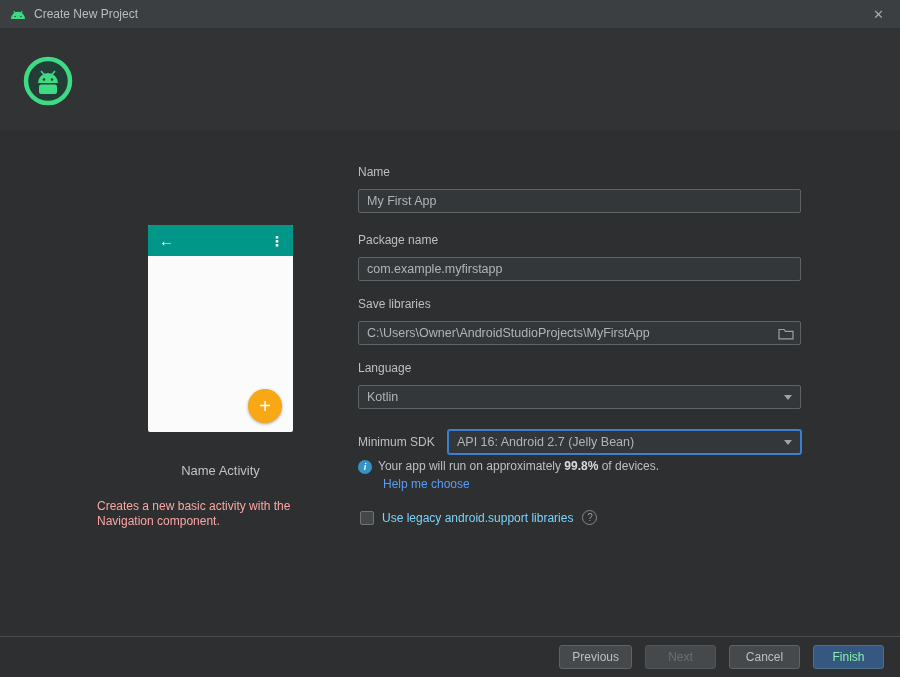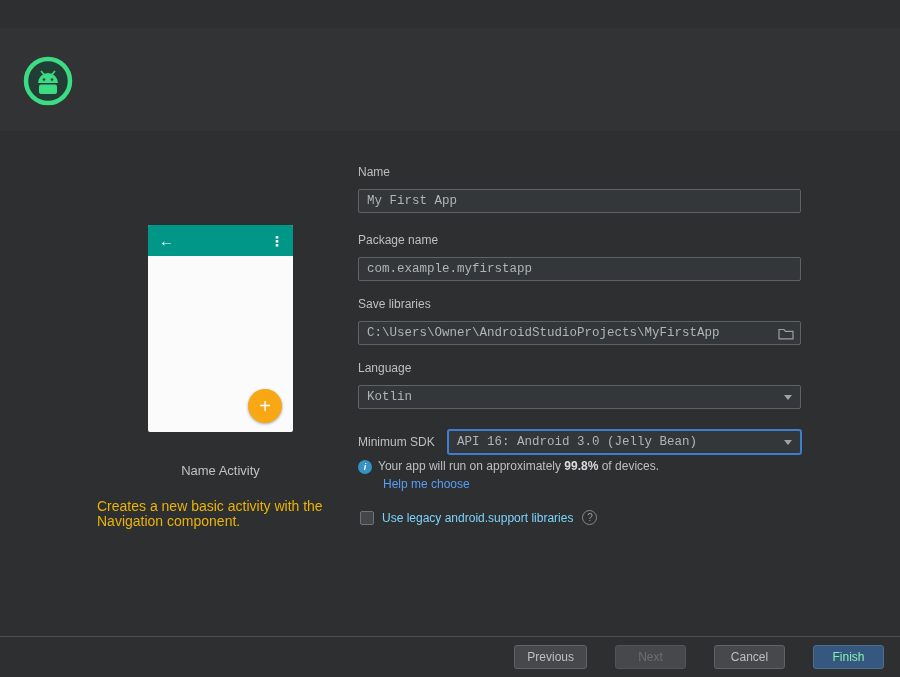--- a/index.html
+++ b/index.html
@@ -37,27 +37,27 @@
     border-radius:2px;}
   .appbar{position:absolute;top:0;left:0;right:0;height:31px;background:var(--appbar-teal);
     border-radius:2px 2px 0 0;display:flex;align-items:center;justify-content:space-between;padding:0 9px 0 11px;}
   .appbar .back{color:#fff;font-size:15px;font-weight:bold;line-height:1;}
   .appbar .kebab{color:#fff;font-size:14px;font-weight:bold;line-height:1;}
   .fab{position:absolute;right:11px;bottom:9px;width:34px;height:34px;border-radius:50%;
     background:var(--fab-amber);color:#fff;font-size:20px;display:flex;align-items:center;justify-content:center;
     box-shadow:0 1px 3px rgba(0,0,0,.35);line-height:1;}
   .template-name{position:absolute;left:148px;top:332px;width:145px;text-align:center;
     font-size:13px;color:#c0c2c4;}
-  .template-desc{position:absolute;left:97px;top:368px;width:252px;font-size:14px;line-height:15px;color:#eab308;}
+  .template-desc{position:absolute;left:97px;top:368px;width:252px;font-size:12px;line-height:15px;color:#fca5a5;}
 
   
   .form{position:absolute;left:358px;top:0;width:443px;}
   .field-label{position:absolute;left:0;font-size:12px;color:#bdbfc1;}
   .text-input,.select{width:443px;height:24px;background:#333739;border:1px solid #5e6366;border-radius:2px;
-    color:#aeb4b8;font-size:12.5px;font-family:Liberation Mono, monospace;padding:0 8px;}
+    color:#aeb4b8;font-size:12.5px;font-family:Liberation Sans, sans-serif;padding:0 8px;}
   .input-wrap{position:absolute;left:0;width:443px;height:24px;}
   .input-wrap .text-input{position:absolute;left:0;top:0;}
   .folder-btn{position:absolute;right:7px;top:4px;width:16px;height:16px;cursor:pointer;display:flex;align-items:center;}
   .select{position:absolute;display:flex;align-items:center;cursor:pointer;}
   .select .sel-text{flex:1;overflow:hidden;white-space:nowrap;}
   .chev{width:0;height:0;border-left:4px solid transparent;border-right:4px solid transparent;
     border-top:5px solid #9fa3a5;margin-left:6px;}
   .select.focused{border:1px solid var(--focus-blue);box-shadow:0 0 0 1px var(--focus-blue);}
   .minsdk-label{position:absolute;left:0;top:299px;height:24px;line-height:24px;font-size:12px;color:#bdbfc1;}
   .minsdk-select{left:90px;top:299px;width:353px;}
@@ -69,31 +69,45 @@
   .help-link{position:absolute;left:25px;top:346px;font-size:12px;color:var(--link-blue);cursor:pointer;}
 
   .checkbox-row{position:absolute;left:2px;top:379px;display:flex;align-items:center;}
   .checkbox{width:14px;height:14px;background:#43474a;border:1px solid #6f7375;border-radius:2px;cursor:pointer;flex:none;}
   .checkbox-label{font-size:12px;color:#7dd3fc;margin-left:8px;}
   .help-icon{width:15px;height:15px;border:1px solid #85888a;border-radius:50%;color:#9a9da0;font-size:10px;
     display:flex;align-items:center;justify-content:center;margin-left:9px;cursor:pointer;}
 
   
   .footer{position:absolute;top:636px;left:0;right:0;height:41px;border-top:1px solid #494d4f;
-    display:flex;align-items:center;justify-content:flex-end;padding-right:16px;gap:28px;}
+    display:flex;align-items:center;justify-content:flex-end;padding-right:16px;gap:13px;}
   .btn{min-width:71px;height:24px;background:#45494b;border:1px solid #5e6366;border-radius:3px;
     color:#bdbfc1;font-size:12px;font-family:"Liberation Sans","DejaVu Sans",sans-serif;cursor:pointer;padding:0 12px;}
   .btn.disabled{color:#6b6f71;border-color:#515557;cursor:default;}
   .btn.primary{background:var(--finish-bg);border-color:#4c708c;color:#86efac;}
 </style>
 </head>
 <body>
 
 <div class="window">
 
+  <div class="titlebar">
+    <span class="tb-icon">
+      <svg width="16" height="11" viewBox="0 0 18 12">
+        <path d="M1 11 a8 8 0 0 1 16 0 z" style="fill:var(--android-green)"></path>
+        <line x1="4.2" y1="2.2" x2="6.2" y2="5" style="stroke:var(--android-green)" stroke-width="1.2"></line>
+        <line x1="13.8" y1="2.2" x2="11.8" y2="5" style="stroke:var(--android-green)" stroke-width="1.2"></line>
+        <circle cx="5.7" cy="8.2" r="0.9" fill="#3c3f41"></circle>
+        <circle cx="12.3" cy="8.2" r="0.9" fill="#3c3f41"></circle>
+      </svg>
+    </span>
+    <span class="tb-title">Create New Project</span>
+    <span class="tb-spacer"></span>
+    <span class="tb-close">✕</span>
+  </div>
 
   <div class="header">
     <span class="header-logo">
       <svg width="52" height="56" viewBox="0 0 52 56">
         <circle cx="26" cy="29" r="22" fill="#223d36" style="stroke:var(--android-green)" stroke-width="4.5"></circle>
         <path d="M16 31 a10 10 0 0 1 20 0 z" style="fill:var(--android-green)"></path>
         <line x1="19" y1="19" x2="22" y2="22.5" style="stroke:var(--android-green)" stroke-width="1.6"></line>
         <line x1="33" y1="19" x2="30" y2="22.5" style="stroke:var(--android-green)" stroke-width="1.6"></line>
         <circle cx="22" cy="27.5" r="1.3" fill="#223d36"></circle>
         <circle cx="30" cy="27.5" r="1.3" fill="#223d36"></circle>
@@ -137,21 +151,21 @@
       </div>
 
       <label class="field-label" style="top:230px">Language</label>
       <div class="select" style="top:254px;left:0">
         <span class="sel-text">Kotlin</span>
         <span class="chev"></span>
       </div>
 
       <span class="minsdk-label">Minimum SDK</span>
       <div class="select minsdk-select focused">
-        <span class="sel-text">API 16: Android 3.0 (Jelly Bean)</span>
+        <span class="sel-text">API 16: Android 2.7 (Jelly Bean)</span>
         <span class="chev"></span>
       </div>
 
       <div class="info-row">
         <span class="info-icon">i</span>
         <span class="info-text"><span>Your app will run on approximately </span><b>99.8%</b><span> of devices.</span></span>
       </div>
       <a class="help-link">Help me choose</a>
 
       <div class="checkbox-row">

